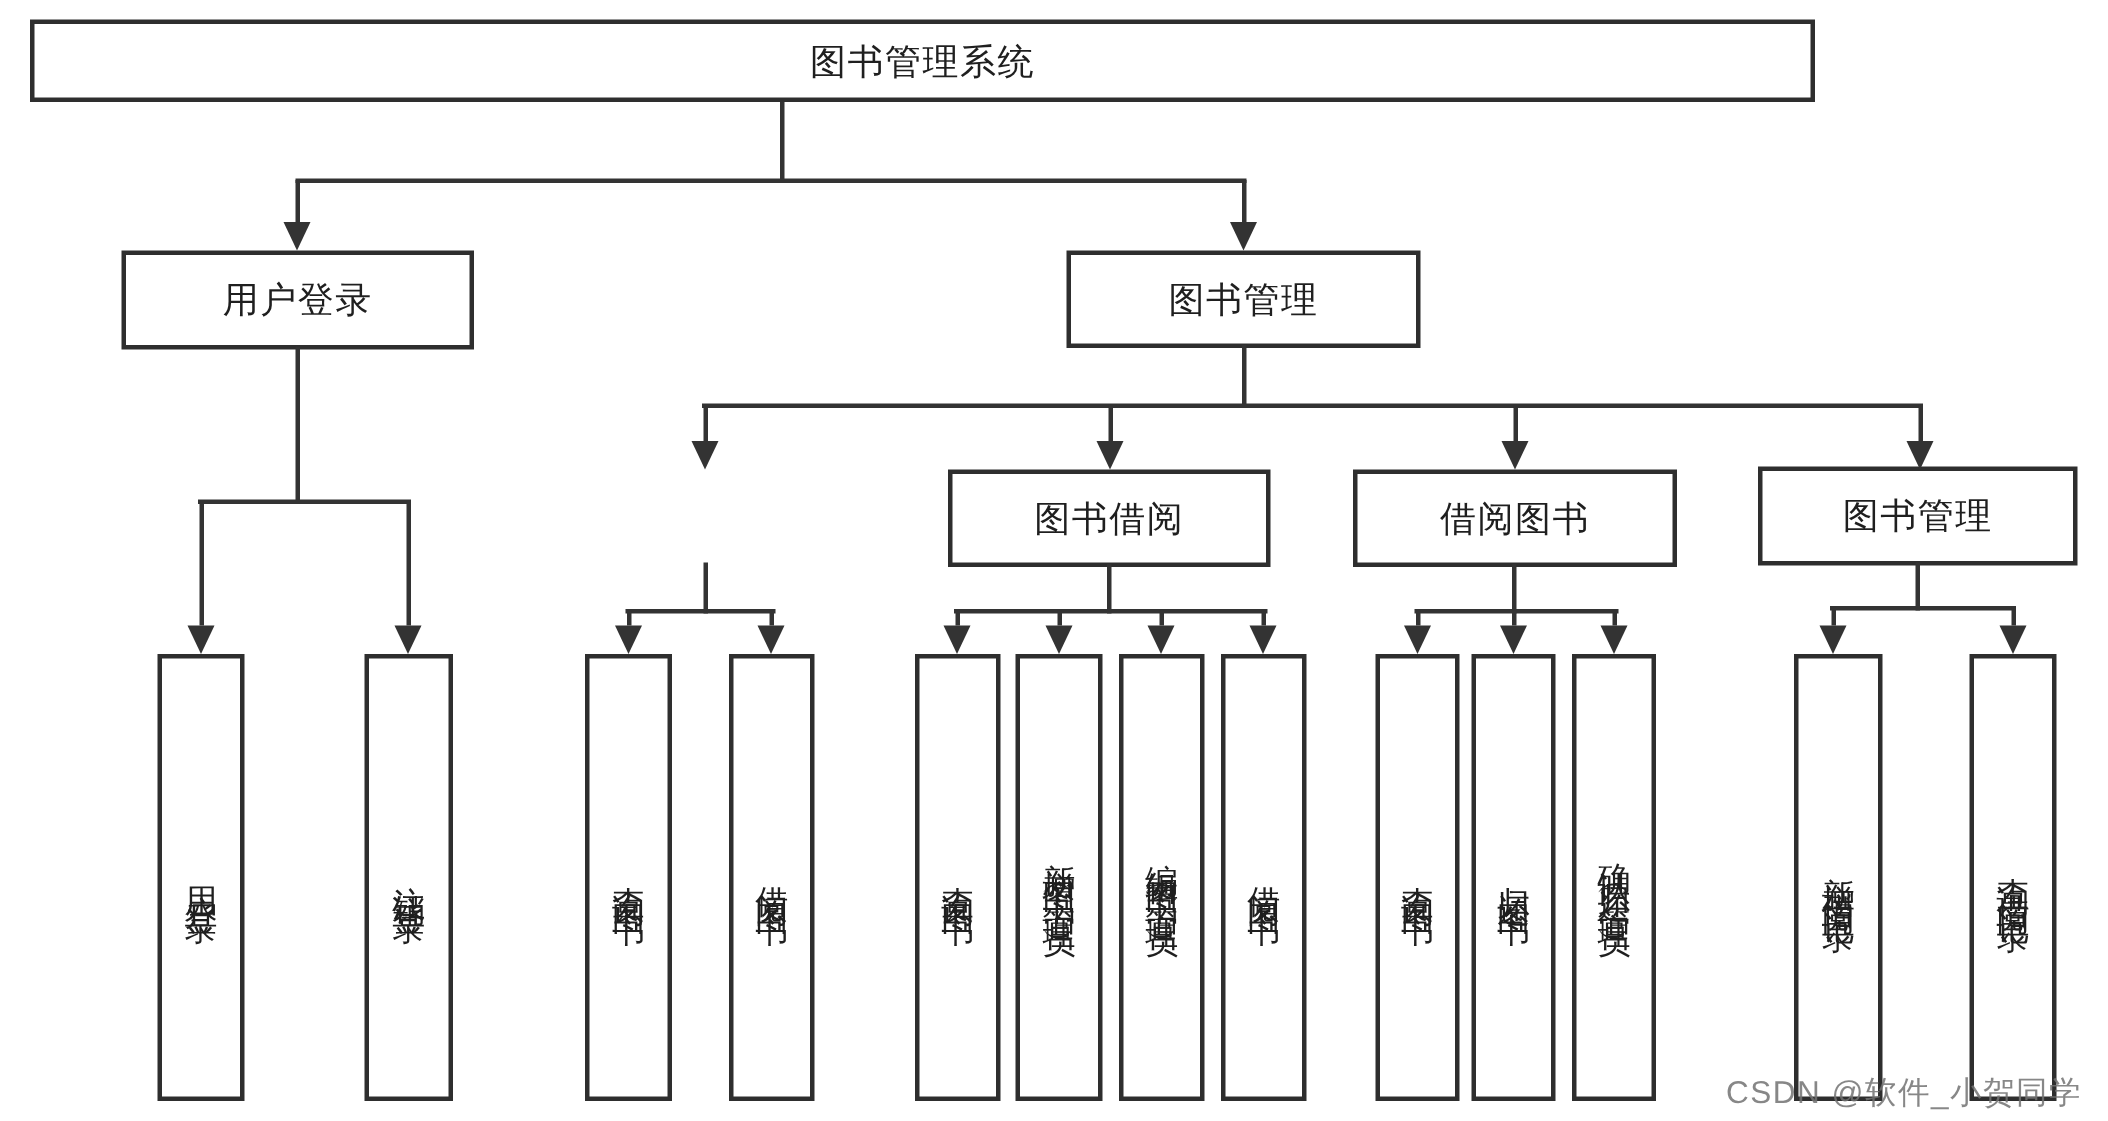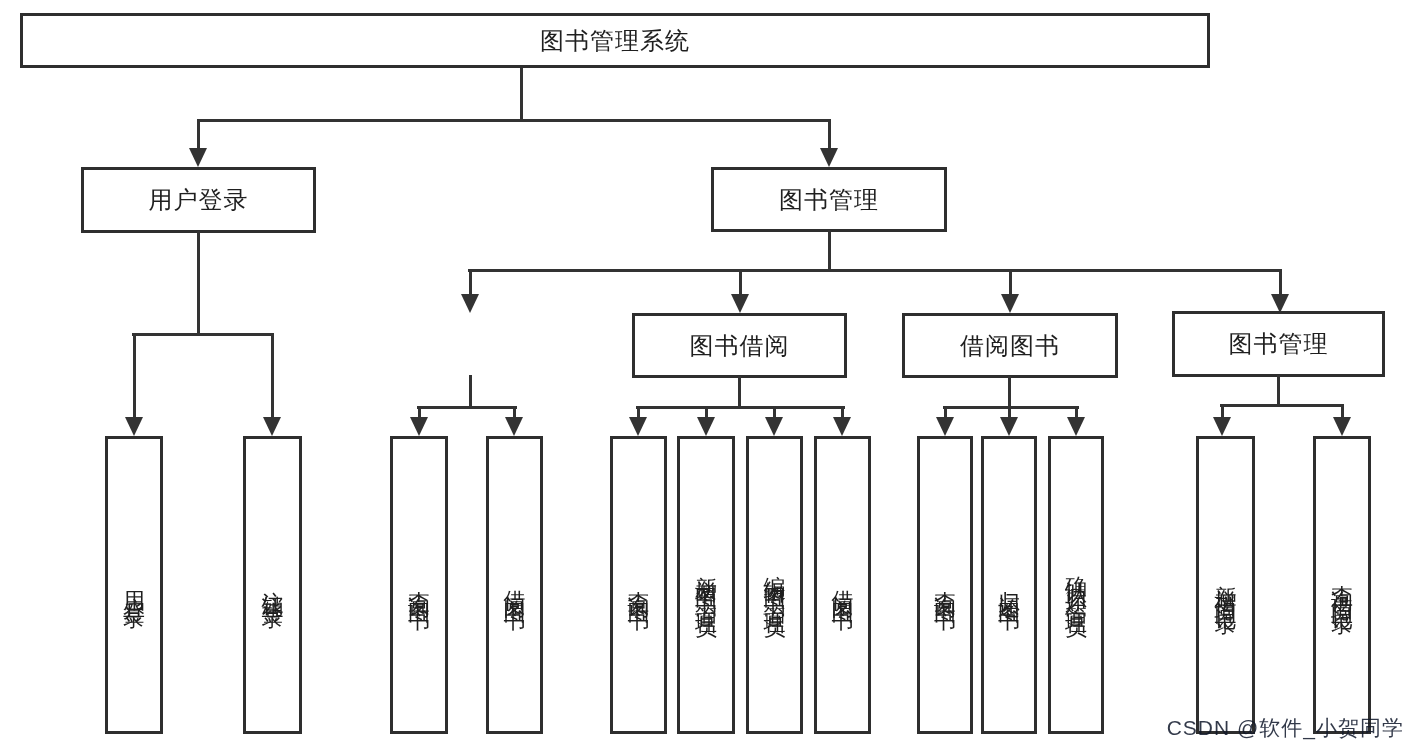--- a/index.html
+++ b/index.html
@@ -42,24 +42,24 @@
   }
   .arrow .shaft { width: 3px; background: #333333; }
   .arrow .head {
     width: 0; height: 0;
     border-left: 9px solid transparent;
     border-right: 9px solid transparent;
     border-top: 19px solid #333333;
   }
   .watermark {
     position: absolute;
-    right: 1px;
+    right: 17px;
     bottom: 5px;
     font-size: 21px;
-    color: #0f172a;
+    color: #737373;
     opacity: 0.85;
     letter-spacing: 1px;
     white-space: nowrap;
     z-index: 5;
   }
 </style>
 </head>
 <body>
 
 <div id="stage">

